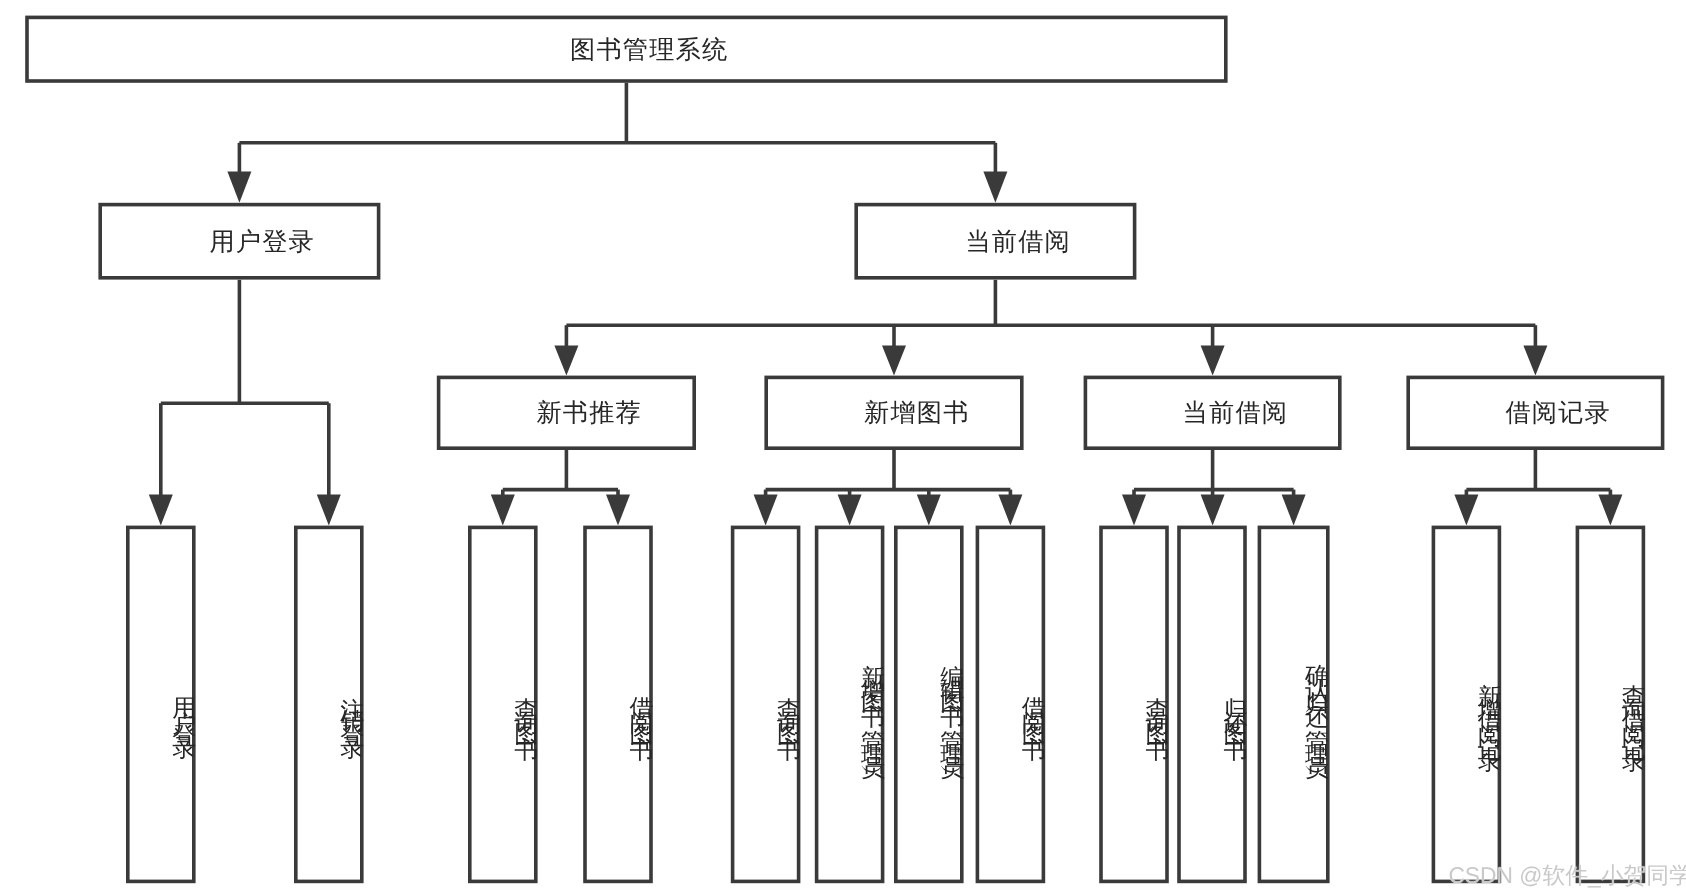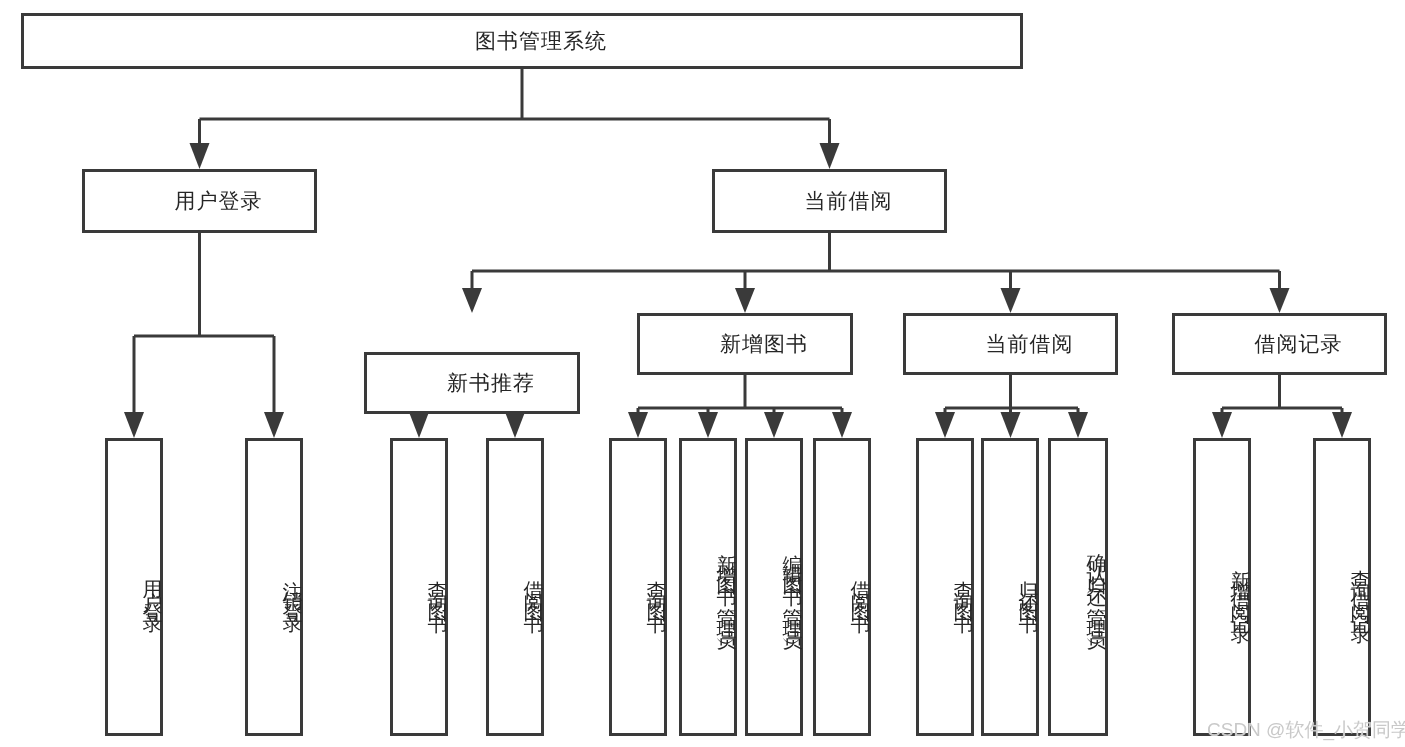--- a/index.html
+++ b/index.html
@@ -140,21 +140,21 @@
     <span class="h-label">图书管理系统</span>
   </div>
 
   <div class="node" style="left:82px; top:169px; width:235px; height:64px;">
     <span class="h-label">用户登录</span>
   </div>
   <div class="node" style="left:712px; top:169px; width:235px; height:64px;">
     <span class="h-label">当前借阅</span>
   </div>
 
-  <div class="node" style="left:364px; top:313px; width:216px; height:62px;margin-top:39px;">
+  <div class="node" style="left:364px; top:313px; width:216px; height:62px;">
     <span class="h-label">新书推荐</span>
   </div>
   <div class="node" style="left:637px; top:313px; width:216px; height:62px;">
     <span class="h-label">新增图书</span>
   </div>
   <div class="node" style="left:1172px; top:313px; width:215px; height:62px;">
     <span class="h-label">借阅记录</span>
   </div>
   <div class="node" style="left:903px; top:313px; width:215px; height:62px;">
     <span class="h-label">当前借阅</span>

